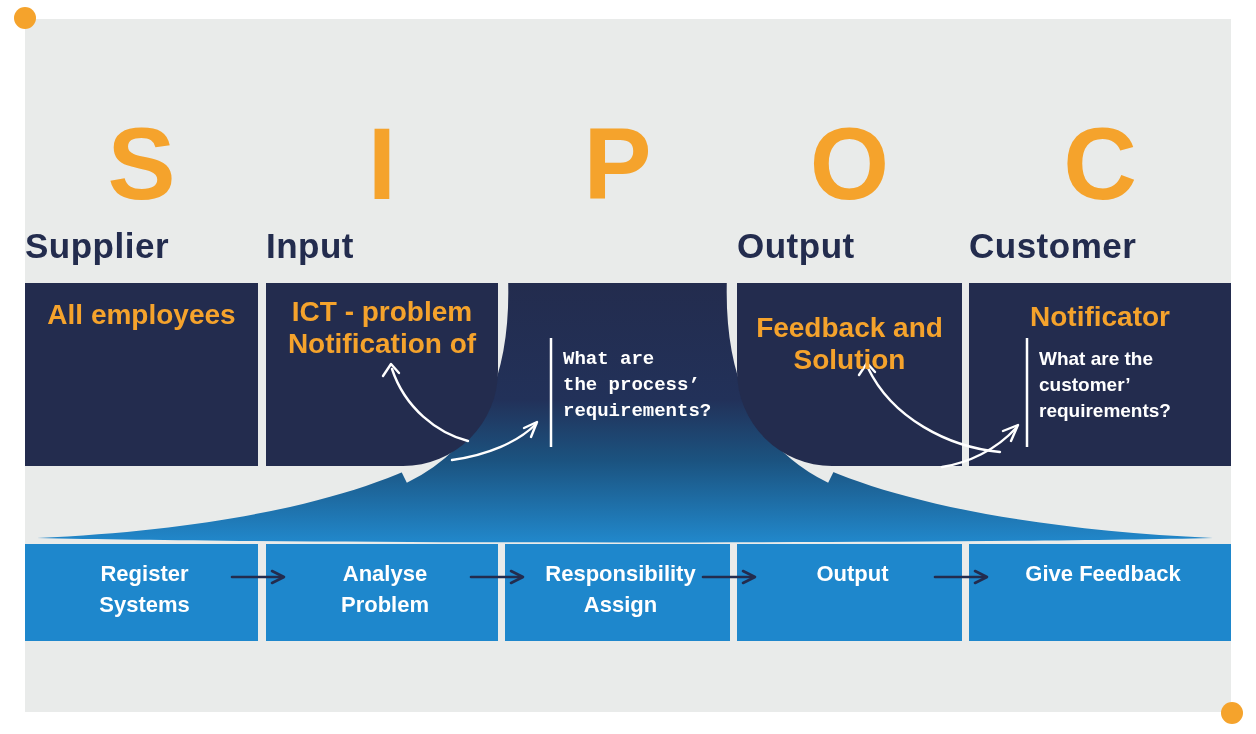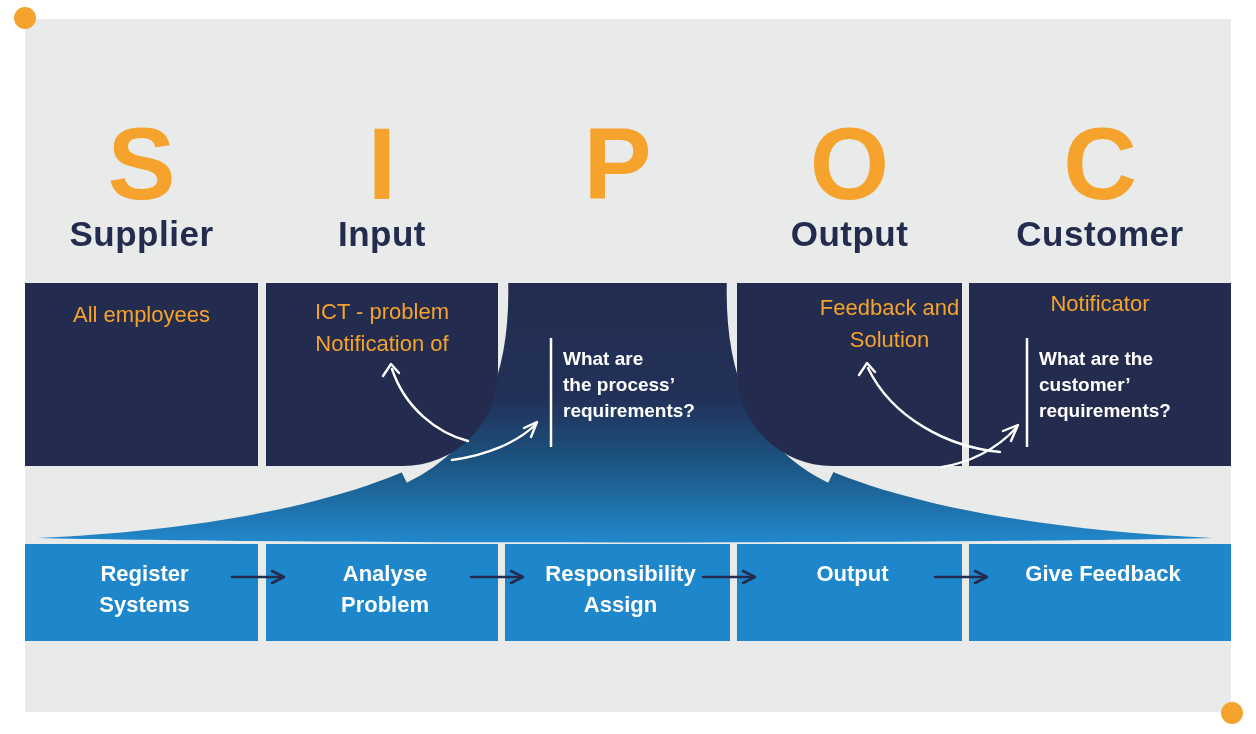--- a/index.html
+++ b/index.html
@@ -12,33 +12,33 @@
 
   
   .c1{left:25px;width:233px;}
   .c2{left:266px;width:232px;}
   .c3{left:505px;width:225px;}
   .c4{left:737px;width:225px;}
   .c5{left:969px;width:262px;}
 
   .letter{position:absolute;top:112px;height:110px;line-height:105px;text-align:center;
           font-size:102px;font-weight:700;color:#f5a32c;z-index:2;}
-  .collabel{position:absolute;top:212px;height:44px;line-height:44px;text-align:center;
+  .collabel{position:absolute;top:224px;height:44px;line-height:44px;text-align:left;
             font-size:35px;font-weight:700;color:#232c4e;z-index:2;letter-spacing:0.5px;}
 
   svg.layer{position:absolute;left:0;top:0;z-index:3;pointer-events:none;}
 
   .boxtext{position:absolute;z-index:4;}
-  .orangetitle{color:#f5a32c;font-weight:400;font-size:22px;line-height:32px;text-align:center;}
+  .orangetitle{color:#f5a32c;font-weight:700;font-size:28px;line-height:32px;text-align:center;}
   .t-supplier{top:299px;}
   .t-input{top:296px;}
-  .t-output{top:292px;padding-left:40px;}
-  .t-customer{top:288px;}
+  .t-output{top:312px;}
+  .t-customer{top:301px;}
   .question{position:absolute;z-index:4;color:#ffffff;font-weight:600;font-size:19px;line-height:26px;}
-  .q-process{left:563px;top:346px;width:165px;}
+  .q-process{left:563px;top:346px;width:165px;font-family:Liberation Mono, monospace;}
   .q-customer{left:1039px;top:346px;width:180px;}
 
   .bluebox{position:absolute;top:544px;height:97px;background:#1e87cc;z-index:1;
            color:#ffffff;font-size:22px;font-weight:600;text-align:center;line-height:31px;
            padding-top:14px;box-sizing:border-box;padding-left:6px;}
 </style>
 </head>
 <body>
 
 <div class="stage">

